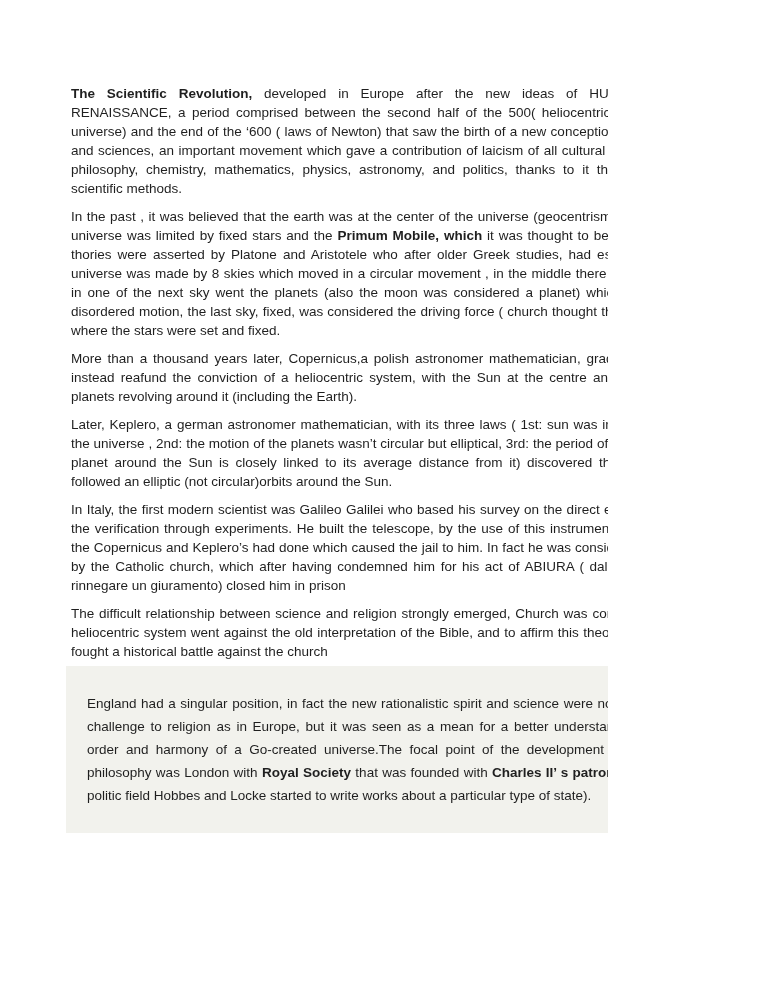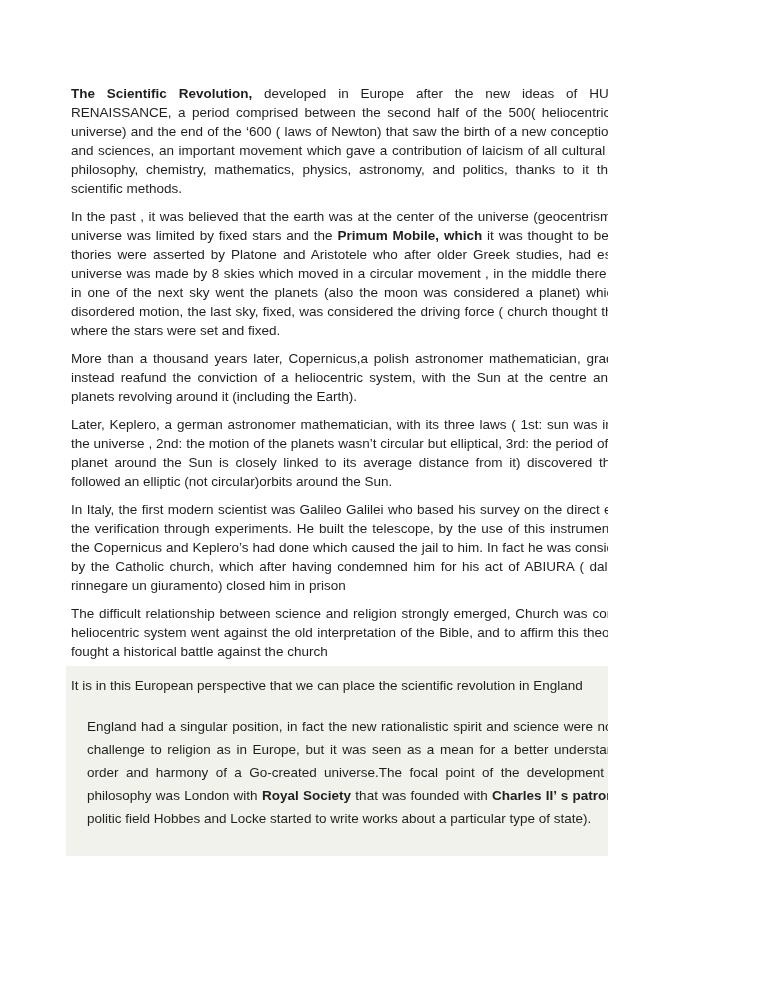--- a/index.html
+++ b/index.html
@@ -56,19 +56,18 @@
 
     <p><span>More than a thousand years later, Copernicus,a polish astronomer mathematician, graduated in Italy,  instead reafund the conviction of a heliocentric system, with the Sun at the centre and all the other planets revolving around it (including the Earth).</span></p>
 
     <p><span>Later, Keplero, a german astronomer mathematician, with its three laws ( 1st: sun was in the middle of the universe , 2nd: the motion of the planets wasn’t circular but  elliptical, 3rd: the period of revolution of a planet around the Sun is closely linked to its average distance from it) discovered that the planets followed an  elliptic (not circular)orbits around the Sun.</span></p>
 
     <p><span>In Italy, the first modern scientist was Galileo Galilei who based his survey on the direct experience and the verification through experiments. He built the telescope, by the use of this instrument he confirmed the Copernicus and Keplero’s had done which caused the jail to him. In fact he was considered a heretic by the Catholic church, which after having condemned him for his act of ABIURA ( dal latino  ab iuria rinnegare un giuramento)  closed him in prison</span></p>
 
     <p class="para-church"><span>The difficult relationship between science and religion strongly emerged,  Church was contrary because heliocentric system went against the old interpretation of the Bible, and to affirm this theory the scientist fought a historical battle against the church</span></p>
 
     <div class="highlight-block">
-      <p class="lead-line"><span>It is in this European perspective that we can place the scientific revolution in England</span></p>
 
       <p class="england-para"><span>England had a singular position, in fact the new rationalistic spirit and science were not seen as a challenge to religion as in Europe, but it was seen as a mean for a better understanding of the order and harmony of a Go-created universe.The focal point of the development of the new philosophy was London with </span><span class="b">Royal Society</span><span> that was founded with </span><span class="b">Charles II’ s patronage</span><span>( In the politic field Hobbes and Locke started to write works about a particular type of state).</span></p>
     </div>
 
   </div>
 </div>
 
 </body></html>

